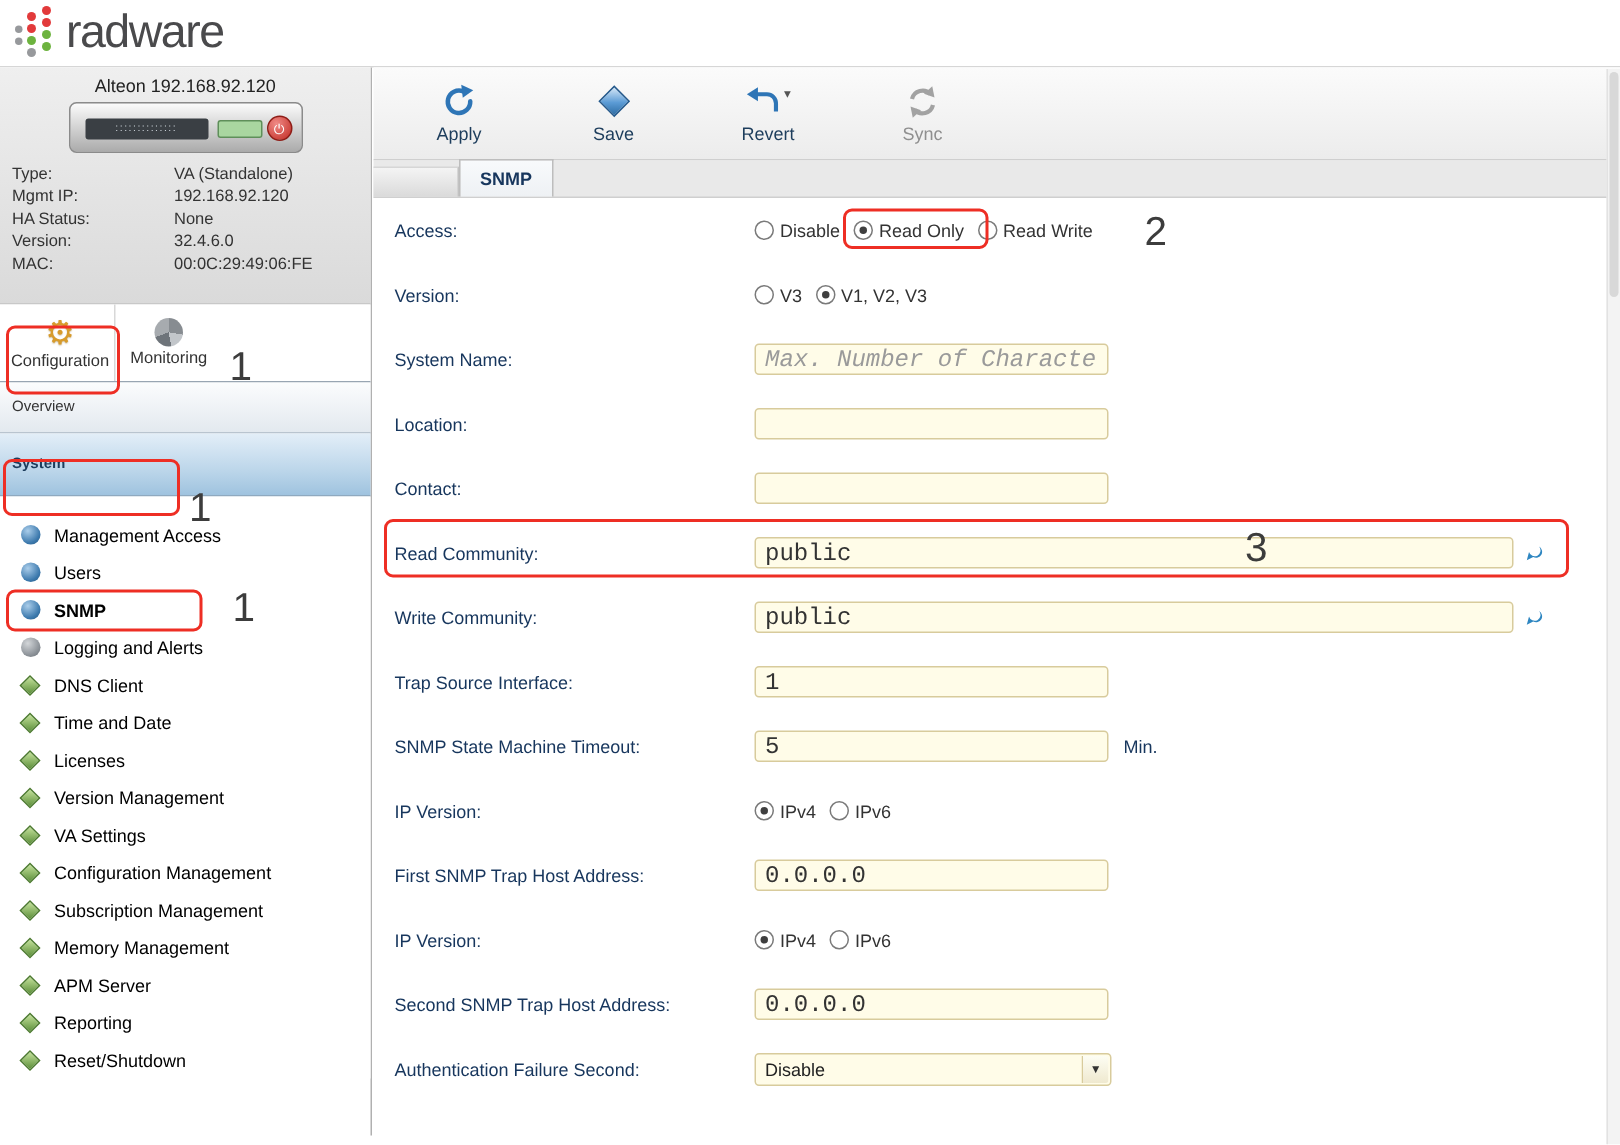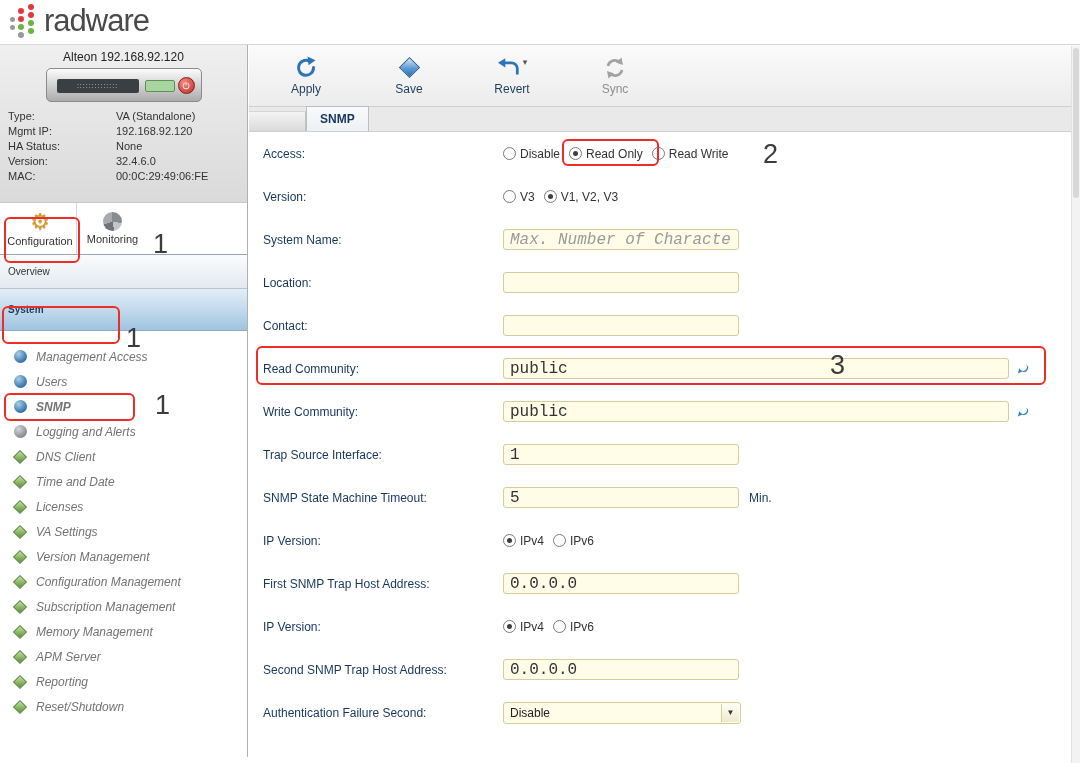--- a/index.html
+++ b/index.html
@@ -32,21 +32,21 @@
   .side-tab { width:72px; display:flex; flex-direction:column; align-items:center; justify-content:center; gap:2px; font-size:11px; color:#333; cursor:default; }
   .side-tab + .side-tab { border-left:1px solid #d8d8d8; }
   .gear-glyph { font-size:22px; line-height:22px; color:#d79b2c; text-shadow:0 1px 1px rgba(120,80,0,.35); }
   .pie-glyph { width:19px; height:19px; border-radius:50%; background:conic-gradient(#878c91 0 100deg, #c2c6ca 100deg 170deg, #6e747a 170deg 250deg, #a7abaf 250deg 360deg); }
 
   .nav-item { height:34px; display:flex; align-items:center; padding-left:8px; font-size:10px; color:#333;
               background:linear-gradient(#fbfcfd,#e3e9ef); border-bottom:1px solid #b9c4cf; cursor:default; }
   .nav-item.system { height:42px; background:linear-gradient(#e3eef8 0%, #bcd6ea 60%, #9fc3df 100%); font-weight:bold; color:#1d3d5c; border-bottom:1px solid #8fa9bf; }
 
   .tree { list-style:none; padding:13px 0 0 14px; background:#fff; }
-  .tree li { display:flex; align-items:center; gap:9px; height:25px; font-size:12px; color:#737373; cursor:default;font-style:italic; }
+  .tree li { display:flex; align-items:center; gap:9px; height:25px; font-size:12px; color:#000000; cursor:default; }
   .tree li.bold span.tlabel { font-weight:bold; }
   .sphere { width:13px; height:13px; border-radius:50%; flex:0 0 13px;
             background:radial-gradient(circle at 35% 30%, #aacdea, #3c79ad 65%, #27587f); }
   .sphere.gray { background:radial-gradient(circle at 35% 30%, #d3d6d9, #8b9197 65%, #686e74); }
   .leaf { width:10px; height:10px; flex:0 0 10px; transform:rotate(45deg); margin:0 2px 0 1px;
           background:linear-gradient(135deg,#c4e29b,#5c8f3a); border:1px solid #4c7a2f; }
 
   
   .main { position:absolute; top:45px; left:249px; right:0; height:718px; background:#fff; }
   .toolbar { height:62px; background:linear-gradient(#fbfbfb,#ececec); border-bottom:1px solid #cfcfcf; display:flex; padding-left:24px; gap:37px; }
@@ -186,25 +186,25 @@
     <li>
         <span class="leaf"></span>
         <span class="tlabel">Time and Date</span>
       </li>
     <li>
         <span class="leaf"></span>
         <span class="tlabel">Licenses</span>
       </li>
     <li>
         <span class="leaf"></span>
+        <span class="tlabel">Version Management</span>
+      </li>
+    <li>
+        <span class="leaf"></span>
         <span class="tlabel">VA Settings</span>
-      </li>
-    <li>
-        <span class="leaf"></span>
-        <span class="tlabel">Version Management</span>
       </li>
     <li>
         <span class="leaf"></span>
         <span class="tlabel">Configuration Management</span>
       </li>
     <li>
         <span class="leaf"></span>
         <span class="tlabel">Subscription Management</span>
       </li>
     <li>

